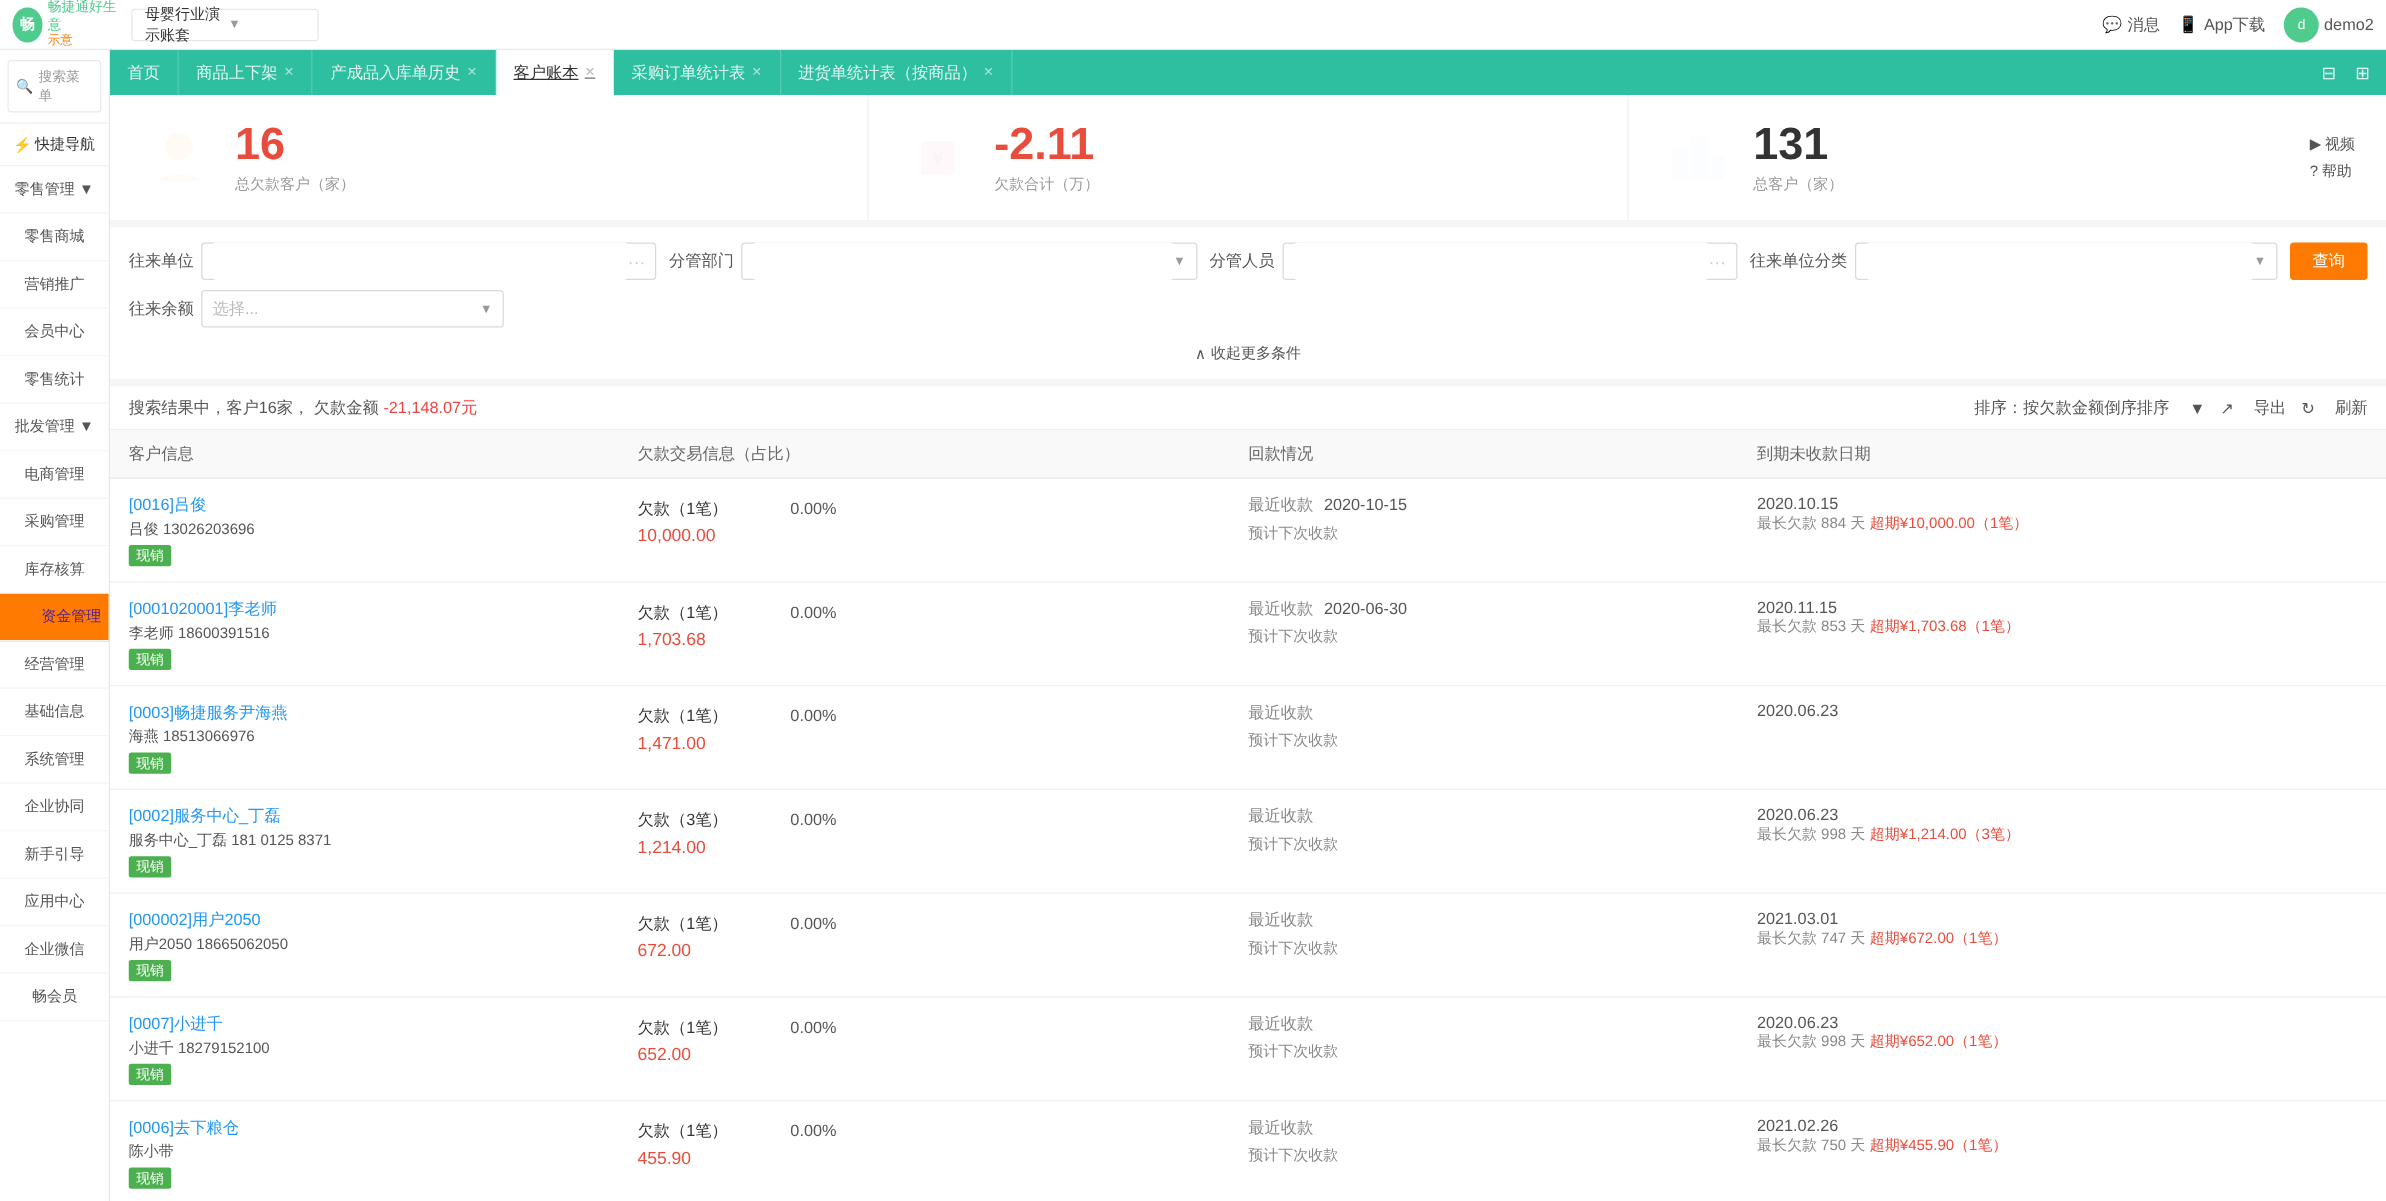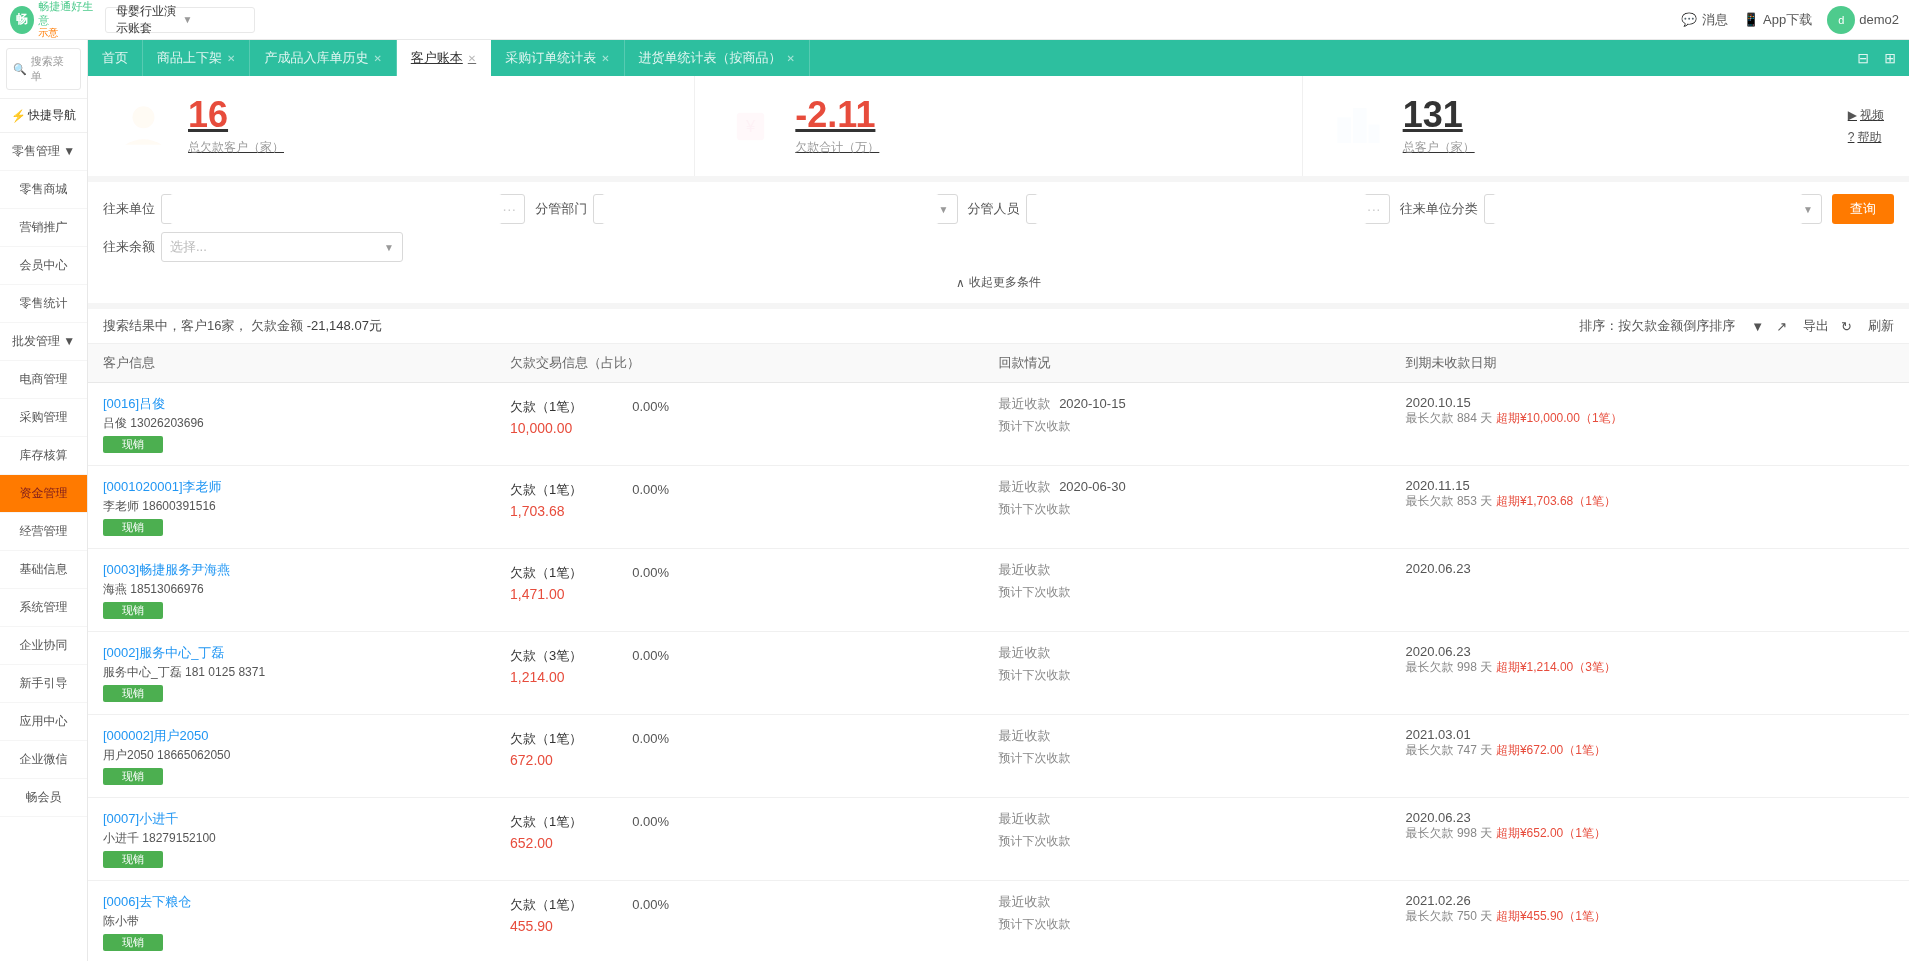--- a/index.html
+++ b/index.html
@@ -22,41 +22,41 @@
 
     
     .main-wrapper { display: flex; flex: 1; overflow: hidden; }
 
     
     .sidebar { width: 88px; background: #fff; border-right: 1px solid #e8e8e8; display: flex; flex-direction: column; flex-shrink: 0; overflow-y: auto; }
     .sidebar-search { padding: 8px 6px; border-bottom: 1px solid #f0f0f0; }
     .sidebar-search-btn { width: 100%; background: #fff; border: 1px solid #e8e8e8; border-radius: 3px; padding: 5px 6px; font-size: 11px; color: #999; cursor: pointer; display: flex; align-items: center; gap: 4px; }
     .sidebar-nav { display: flex; flex-direction: column; }
     .sidebar-item { padding: 10px 6px; text-align: center; cursor: pointer; border-bottom: 1px solid #f5f5f5; font-size: 12px; color: #555; }
-    .sidebar-item.active { background: #ff7a00; color: #7f1d1d; }
+    .sidebar-item.active { background: #ff7a00; color: #4c1d95; text-align: right; }
 
     
     .sidebar-quick { padding: 8px 6px; font-size: 12px; color: #333; display: flex; align-items: center; justify-content: center; gap: 2px; border-bottom: 1px solid #f0f0f0; cursor: pointer; }
 
     
     .content-area { flex: 1; display: flex; flex-direction: column; overflow: hidden; }
 
     
     .tab-bar { display: flex; align-items: center; background: #2dbf9f; height: 36px; flex-shrink: 0; }
     .tab { display: flex; align-items: center; padding: 0 14px; height: 52px; cursor: pointer; font-size: 13px; color: rgba(255,255,255,0.85); border-right: 1px solid rgba(255,255,255,0.2); gap: 5px; white-space: nowrap; flex-shrink: 0; }
     .tab.active { background: #fff; color: #333; text-decoration: underline; }
     .tab .close-icon { font-size: 10px; opacity: 0.7; cursor: pointer; }
     .tab-actions { margin-left: auto; display: flex; align-items: center; padding: 0 8px; gap: 5px; }
     .tab-action-btn { color: rgba(255,255,255,0.85); cursor: pointer; font-size: 14px; width: 22px; height: 22px; display: flex; align-items: center; justify-content: center; }
 
     
     .page-content { flex: 1; overflow-y: auto; background: #f5f5f5; }
 
     
-    .stats-row { display: flex; background: #fff; margin-bottom: 6px; text-decoration: underline; }
+    .stats-row { display: flex; background: #fff; margin-bottom: 6px; }
     .stat-card { flex: 1; padding: 20px 25px; display: flex; align-items: center; gap: 15px; border-right: 1px solid #f0f0f0; }
     .stat-card:last-child { border-right: none; }
     .stat-icon { width: 60px; height: 60px; display: flex; align-items: center; justify-content: center; opacity: 0.15; }
     .stat-icon svg { width: 55px; height: 55px; }
     .stat-info { display: flex; flex-direction: column; }
     .stat-value { font-size: 36px; font-weight: bold; line-height: 1; }
     .stat-value.red { color: #e74c3c; }
     .stat-value.black { color: #333; }
     .stat-label { font-size: 12px; color: #999; margin-top: 6px; }
     .stat-card-right { margin-left: auto; display: flex; flex-direction: column; gap: 5px; font-size: 12px; }
@@ -67,35 +67,35 @@
     .filter-row { display: flex; align-items: center; gap: 10px; margin-bottom: 8px; }
     .filter-item { display: flex; align-items: center; gap: 6px; flex: 1; }
     .filter-label { font-size: 13px; color: #555; white-space: nowrap; }
     .filter-arrow { color: #999; font-size: 10px; }
     .search-btn { background: #ff7a00; color: #fff; border: none; border-radius: 3px; padding: 0 18px; height: 30px; font-size: 13px; cursor: pointer; }
     .collapse-btn { display: flex; align-items: center; justify-content: center; gap: 4px; color: #555; font-size: 12px; cursor: pointer; width: 100%; padding: 4px 0 0; }
 
     
     .result-bar { background: #fff; padding: 8px 15px; display: flex; align-items: center; justify-content: space-between; border-bottom: 1px solid #f0f0f0; }
     .result-info { font-size: 13px; color: #555; }
-    .result-info .highlight { color: #404040; }
+    .result-info .highlight { color: #ef4444; }
     .result-actions { display: flex; align-items: center; gap: 12px; font-size: 13px; color: #555; }
     .result-action { display: flex; align-items: center; gap: 16px; cursor: pointer; }
 
     
     .data-table { background: #fff; width: 100%; }
     .table-header { display: flex; padding: 10px 15px; background: #f9f9f9; border-bottom: 1px solid #e8e8e8; font-size: 13px; color: #666; font-weight: 500; }
     .col-customer { flex: 2.5; }
     .col-debt { flex: 3; }
     .col-return { flex: 2.5; }
     .col-due { flex: 3; }
     .table-row { display: flex; padding: 12px 15px; border-bottom: 1px solid #f0f0f0; align-items: flex-start; }
     .customer-name { color: #2196F3; font-size: 13px; cursor: pointer; }
     .customer-phone { font-size: 12px; color: #555; margin-top: 2px; }
-    .customer-tag { display: inline-block; background: #4caf50; color: #fff; font-size: 11px; padding: 1px 19px; border-radius: 2px; margin-top: 4px; }
+    .customer-tag { display: inline-block; background: #4caf50; color: #fff; font-size: 11px; padding: 1px 6px; border-radius: 2px; margin-top: 4px; }
     .debt-amount { color: #e74c3c; font-size: 14px; margin-top: 4px; }
     .debt-count { font-size: 13px; color: #333; }
     .debt-percent { font-size: 13px; color: #555; margin-top: 4px; margin-left: 30px; }
     .debt-info { display: flex; align-items: baseline; gap: 20px; }
     .return-info { font-size: 13px; }
     .return-label { color: #888; }
     .return-date { color: #555; margin-left: 5px; }
     .return-next { color: #888; font-size: 12px; margin-top: 5px; }
     .due-date { font-size: 13px; color: #555; }
     .due-overdue { color: #e74c3c; font-size: 12px; margin-top: 5px; cursor: pointer; }

